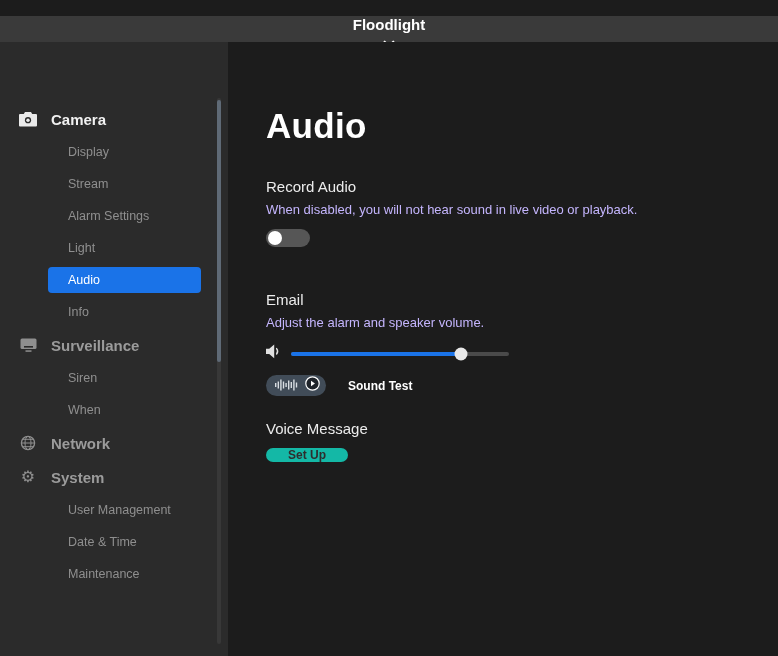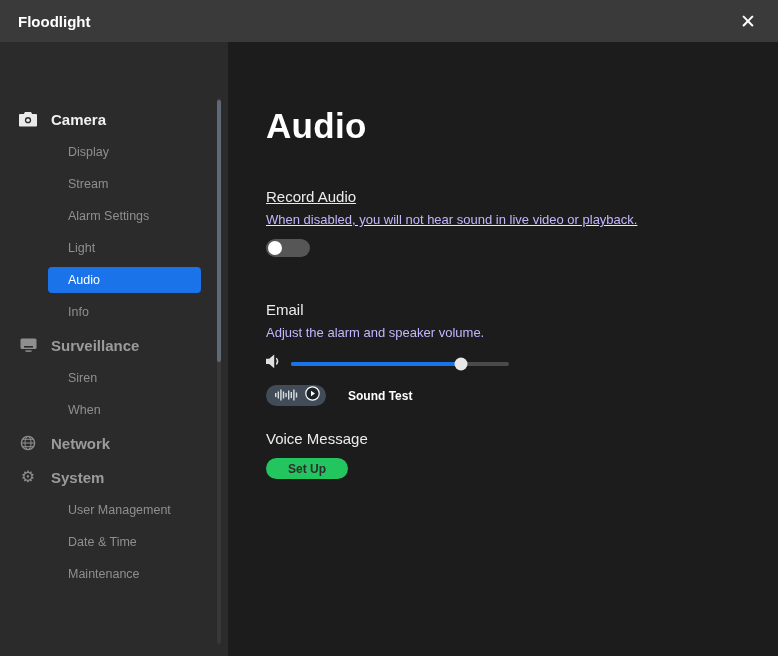--- a/index.html
+++ b/index.html
@@ -7,24 +7,25 @@
   body {
     font-family:"Liberation Sans", sans-serif;
     background:#1c1c1c;
     color:#e8e8e8;
     overflow:hidden;
     position:relative;
   }
 
   
   .titlebar {
-    position:absolute; top:0; left:0; width:778px; height:42px;
+    position:absolute; top:16px; left:0; width:778px; height:42px;
     background:#3a3a3a;
     display:flex; align-items:center; justify-content:space-between;
     padding:0 18px;
+    flex-direction:column;
   }
   .titlebar .title { font-size:15px; font-weight:bold; color:#ffffff; }
   .titlebar .close {
     font-size:19px; color:#ffffff; cursor:pointer; line-height:1;
     width:24px; height:24px; display:flex; align-items:center; justify-content:center;
   }
 
   
   .sidebar {
     position:absolute; top:42px; left:0; width:228px; bottom:0;
@@ -59,21 +60,21 @@
 
   
   .content {
     position:absolute; top:42px; left:228px; right:0; bottom:0;
     background:#1c1c1c;
     padding:64px 0 0 38px;
   }
   .page-title { font-size:35px; font-weight:bold; color:#ffffff; letter-spacing:0.3px; }
 
   .group { margin-top:0; }
-  .group-record { margin-top:42px;text-decoration:underline; }
+  .group-record { margin-top:32px; }
   .group-volume { margin-top:44px; }
   .group-voice  { margin-top:24px; }
 
   .field-label { font-size:15px; color:#ececec; font-weight:500; }
   .field-desc  { margin-top:7px; font-size:13px; color:#c4b5fd; }
 
   .toggle {
     margin-top:12px; width:44px; height:18px; border-radius:9px;
     background:#565656; position:relative; cursor:pointer;
   }
@@ -98,22 +99,22 @@
   }
 
   .soundtest-row { display:flex; align-items:center; gap:22px; margin-top:12px; }
   .soundtest-btn {
     display:flex; align-items:center; gap:7px; height:21px;
     padding:0 6px 0 9px; border-radius:11px; background:#414c58; cursor:pointer;
   }
   .soundtest-label { font-size:12px; font-weight:bold; color:#ffffff; }
 
   .setup-btn {
-    margin-top:11px; width:82px; height:21px; border-radius:11px;
-    background:#22c55e; color:#2e2e2e; font-size:12px; font-weight:bold;
+    margin-top:11px; width:82px; height:14px; border-radius:11px;
+    background:#14b8a6; color:#2e2e2e; font-size:12px; font-weight:bold;
     display:flex; align-items:center; justify-content:center; cursor:pointer;
   }
 </style>
 </head>
 <body>
 
 <div class="titlebar">
   <span class="title">Floodlight</span>
   <span class="close">✕</span>
 </div>

